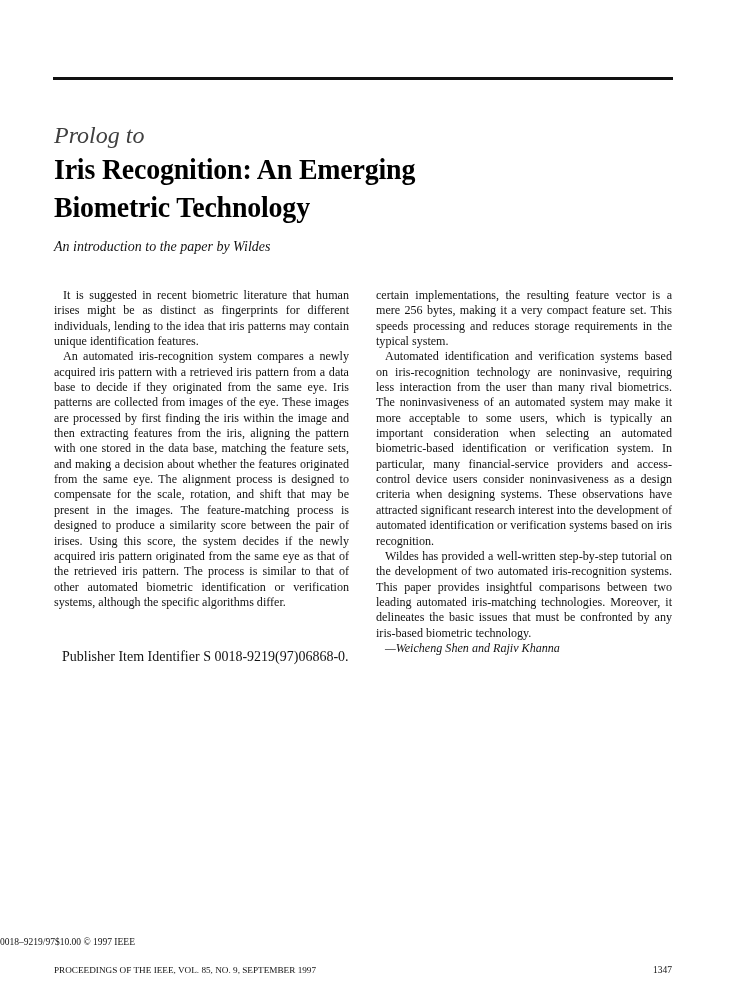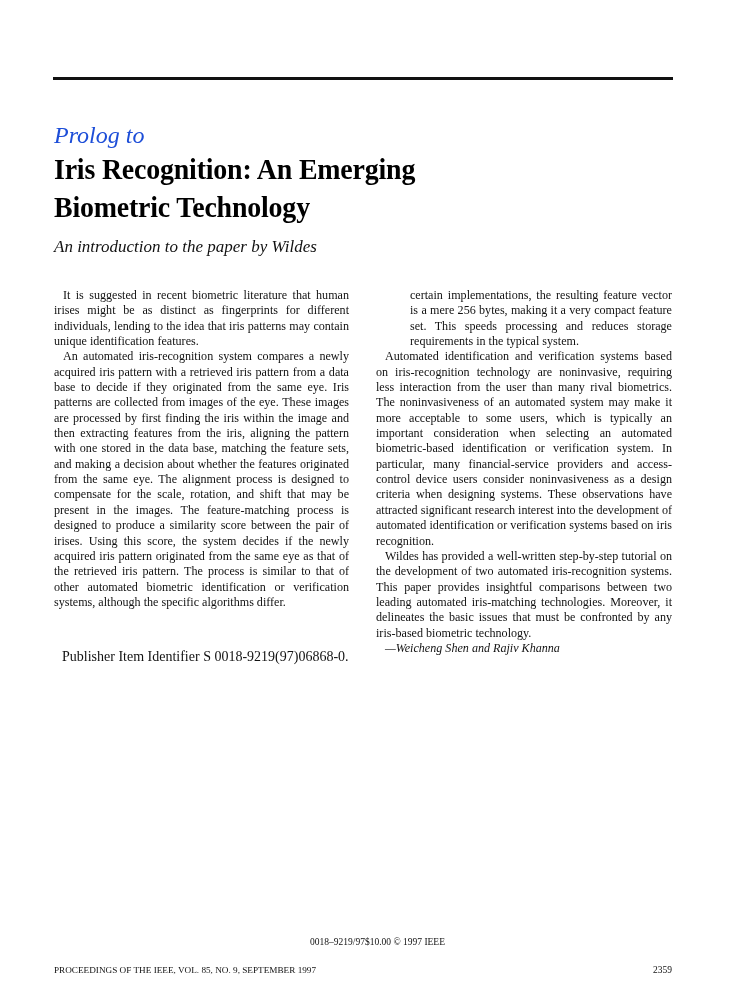--- a/index.html
+++ b/index.html
@@ -23,21 +23,21 @@
       height: 3px;
       background: #111111;
     }
     .prolog {
       position: absolute;
       left: 54px;
       top: 120px;
       font-style: italic;
       font-size: 24px;
       line-height: 30px;
-      color: #1d4ed8;
+      color: #404040;
     }
     .title {
       position: absolute;
       left: 54px;
       top: 150px;
       font-weight: bold;
       font-size: 30px;
       line-height: 38px;
       letter-spacing: -0.2px;
       color: #000;
@@ -45,57 +45,56 @@
       transform: scaleX(0.93);
       transform-origin: left top;
       width: 460px;
     }
     .title span { display: block; }
     .subtitle {
       position: absolute;
       left: 54px;
       top: 238px;
       font-style: italic;
-      font-size: 17px;
+      font-size: 14px;
       line-height: 18px;
       color: #111;
     }
     .col {
       position: absolute;
       top: 288px;
       font-size: 12.1px;
       line-height: 15.35px;
       text-align: justify;
       hyphens: manual;
     }
     .col-left { left: 54px; width: 295px; }
     .col-right { left: 376px; width: 296px; }
     .col p {
       margin: 0;
       text-indent: 9px;
     }
-    .col p.cont { text-indent: 0; margin-left: 34px; }
+    .col p.cont { text-indent: 0; }
     .pii {
       position: absolute;
       left: 62px;
       top: 651px;
       font-size: 14px;
       line-height: 12px;
       color: #111;
     }
     .signature {
       font-style: italic;
       margin: 0;
     }
     .copyright {
       position: absolute;
       left: 0;
       width: 755px;
       top: 936px;
-      text-align: center;
       font-size: 9.5px;
       line-height: 12px;
       color: #111;
     }
     .footer-journal {
       position: absolute;
       left: 54px;
       top: 964px;
       font-size: 9.2px;
       line-height: 12px;
@@ -136,13 +135,13 @@
   <p class="cont">certain implementations, the resulting feature vector is a mere 256 bytes, making it a very compact feature set. This speeds processing and reduces storage requirements in the typical system.</p>
   <p>Automated identification and verification systems based on iris-recognition technology are noninvasive, requiring less interaction from the user than many rival biomet­rics. The noninvasiveness of an automated system may make it more acceptable to some users, which is typically an important consideration when selecting an automated biometric-based identification or verification system. In particular, many financial-service providers and access-control device users consider noninvasiveness as a design criteria when designing systems. These observations have attracted significant research interest into the development of automated identification or verification systems based on iris recognition.</p>
   <p>Wildes has provided a well-written step-by-step tutorial on the development of two automated iris-recognition sys­tems. This paper provides insightful comparisons between two leading automated iris-matching technologies. More­over, it delineates the basic issues that must be confronted by any iris-based biometric technology.</p>
   <p class="signature">—Weicheng Shen and Rajiv Khanna</p>
 </div>
 
 <div class="copyright">0018–9219/97$10.00 © 1997 IEEE</div>
 
 <div class="footer-journal">PROCEEDINGS OF THE IEEE, VOL. 85, NO. 9, SEPTEMBER 1997</div>
 
-<div class="footer-page">2359</div>
+<div class="footer-page">1347</div>
 
 </body></html>

